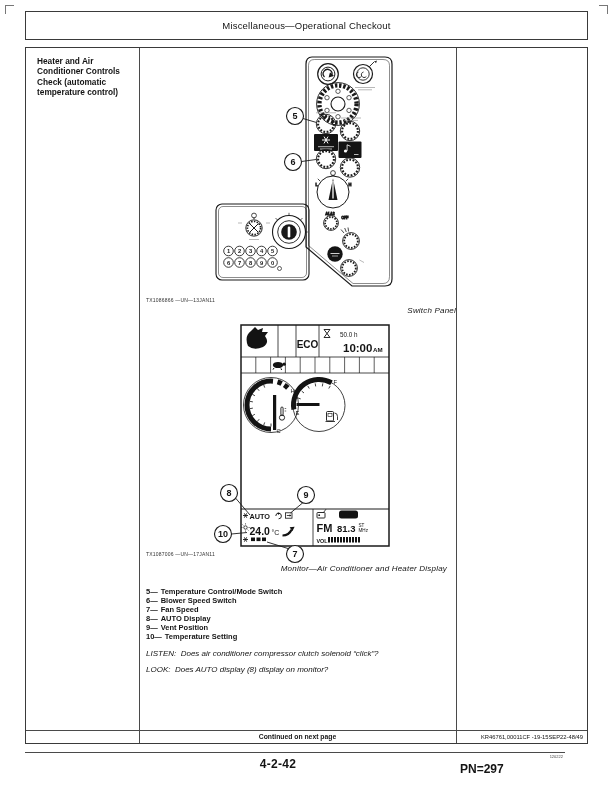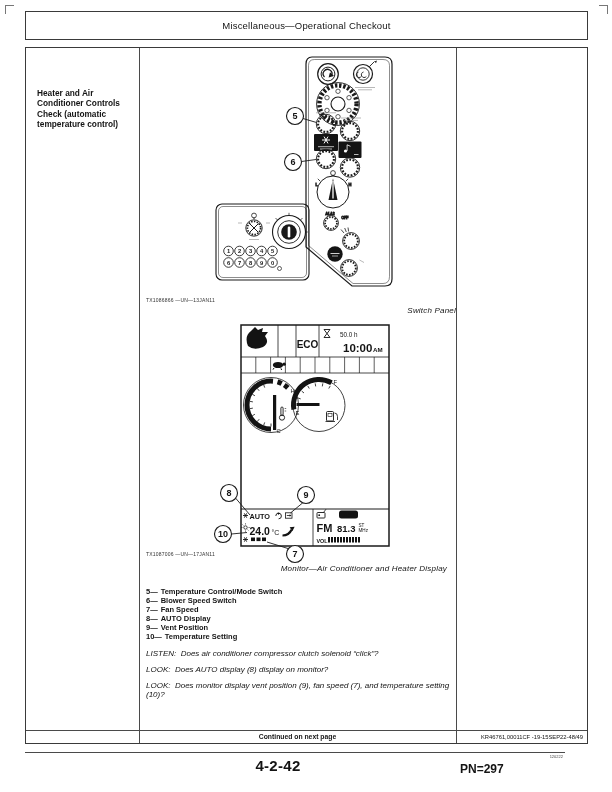--- a/index.html
+++ b/index.html
@@ -4,32 +4,32 @@
 <style>
   html,body{margin:0;padding:0;background:#e8e8e8;}
   .page{position:relative;width:612px;height:792px;background:#fff;
         font-family:"Liberation Sans",sans-serif;color:#141414;overflow:hidden;}
   .abs{position:absolute;}
   .hdr-box{left:25px;top:11px;width:561px;height:27px;border:1px solid #3a3a3a;
            display:flex;align-items:center;justify-content:center;}
   .hdr-title{font-size:9.5px;letter-spacing:.2px;}
   .main-box{left:25px;top:47px;width:561px;height:695px;border:1px solid #3a3a3a;}
   .vline{position:absolute;top:0;bottom:0;width:0;border-left:1px solid #4a4a4a;}
-  .section-heading{left:11px;top:8px;width:102px;font-weight:bold;font-size:8.3px;line-height:10.3px;margin-top:32px;}
+  .section-heading{left:11px;top:8px;width:102px;font-weight:bold;font-size:8.3px;line-height:10.3px;}
   .fig-id{font-size:5px;color:#333;letter-spacing:.2px;}
   .caption{font-style:italic;font-size:8px;text-align:right;letter-spacing:.2px;}
   .legend{font-weight:bold;font-size:7.5px;line-height:9px;}
   .legend-row span:first-child{margin-right:3px;}
   .paras{width:312px;}
   .para{margin:0 0 6.6px 0;font-size:8px;line-height:9.4px;white-space:pre-wrap;}
   .italic{font-style:italic;}
   .bstrip-note{font-weight:bold;font-size:6.8px;text-align:center;}
   .doc-code{font-size:5.8px;text-align:right;}
   .foot-rule{border-top:1px solid #4a4a4a;height:0;}
-  .page-num{font-weight:bold;font-size:15px;text-align:center;letter-spacing:.3px;}
+  .page-num{font-weight:bold;font-size:12px;text-align:center;letter-spacing:.3px;}
   .pn{font-size:12px;font-weight:bold;}
   .tiny-code{font-size:4px;text-align:right;color:#444;}
   .crop-tl{left:5px;top:5px;width:8px;height:8px;border-left:1px solid #777;border-top:1px solid #777;}
   .crop-tr{left:599px;top:5px;width:8px;height:8px;border-right:1px solid #777;border-top:1px solid #777;}
   svg text{font-family:"Liberation Sans",sans-serif;fill:#141414;}
 </style>
 </head>
 <body>
 
 <div class="page">
@@ -405,21 +405,20 @@
       <div class="legend-row"><span>6—</span><span>Blower Speed Switch</span></div>
       <div class="legend-row"><span>7—</span><span>Fan Speed</span></div>
       <div class="legend-row"><span>8—</span><span>AUTO Display</span></div>
       <div class="legend-row"><span>9—</span><span>Vent Position</span></div>
       <div class="legend-row"><span>10—</span><span>Temperature Setting</span></div>
     </div>
 
     <div class="abs paras" style="left:120px;top:601px">
       <p class="para italic">LISTEN:  Does air conditioner compressor clutch solenoid “click”?</p>
       <p class="para italic">LOOK:  Does AUTO display (8) display on monitor?</p>
-      <p class="para italic">LOOK:  Does monitor display vent position (9), fan speed (7), and temperature setting (10)?</p>
     </div>
 
     <div class="abs" style="left:0;right:0;top:682px;border-top:1px solid #4a4a4a;height:0"></div>
     <div class="abs bstrip-note" style="left:113px;top:685px;width:317px">Continued on next page</div>
     <div class="abs doc-code" style="left:431px;top:686px;width:126px">KR46761,00011CF -19-15SEP22-48/49</div>
   </div>
 
   <div class="abs foot-rule" style="left:25px;top:752px;width:540px"></div>
   <div class="abs tiny-code" style="left:460px;top:754px;width:103px">120222</div>
   <div class="abs page-num" style="left:148px;top:757px;width:260px">4-2-42</div>

